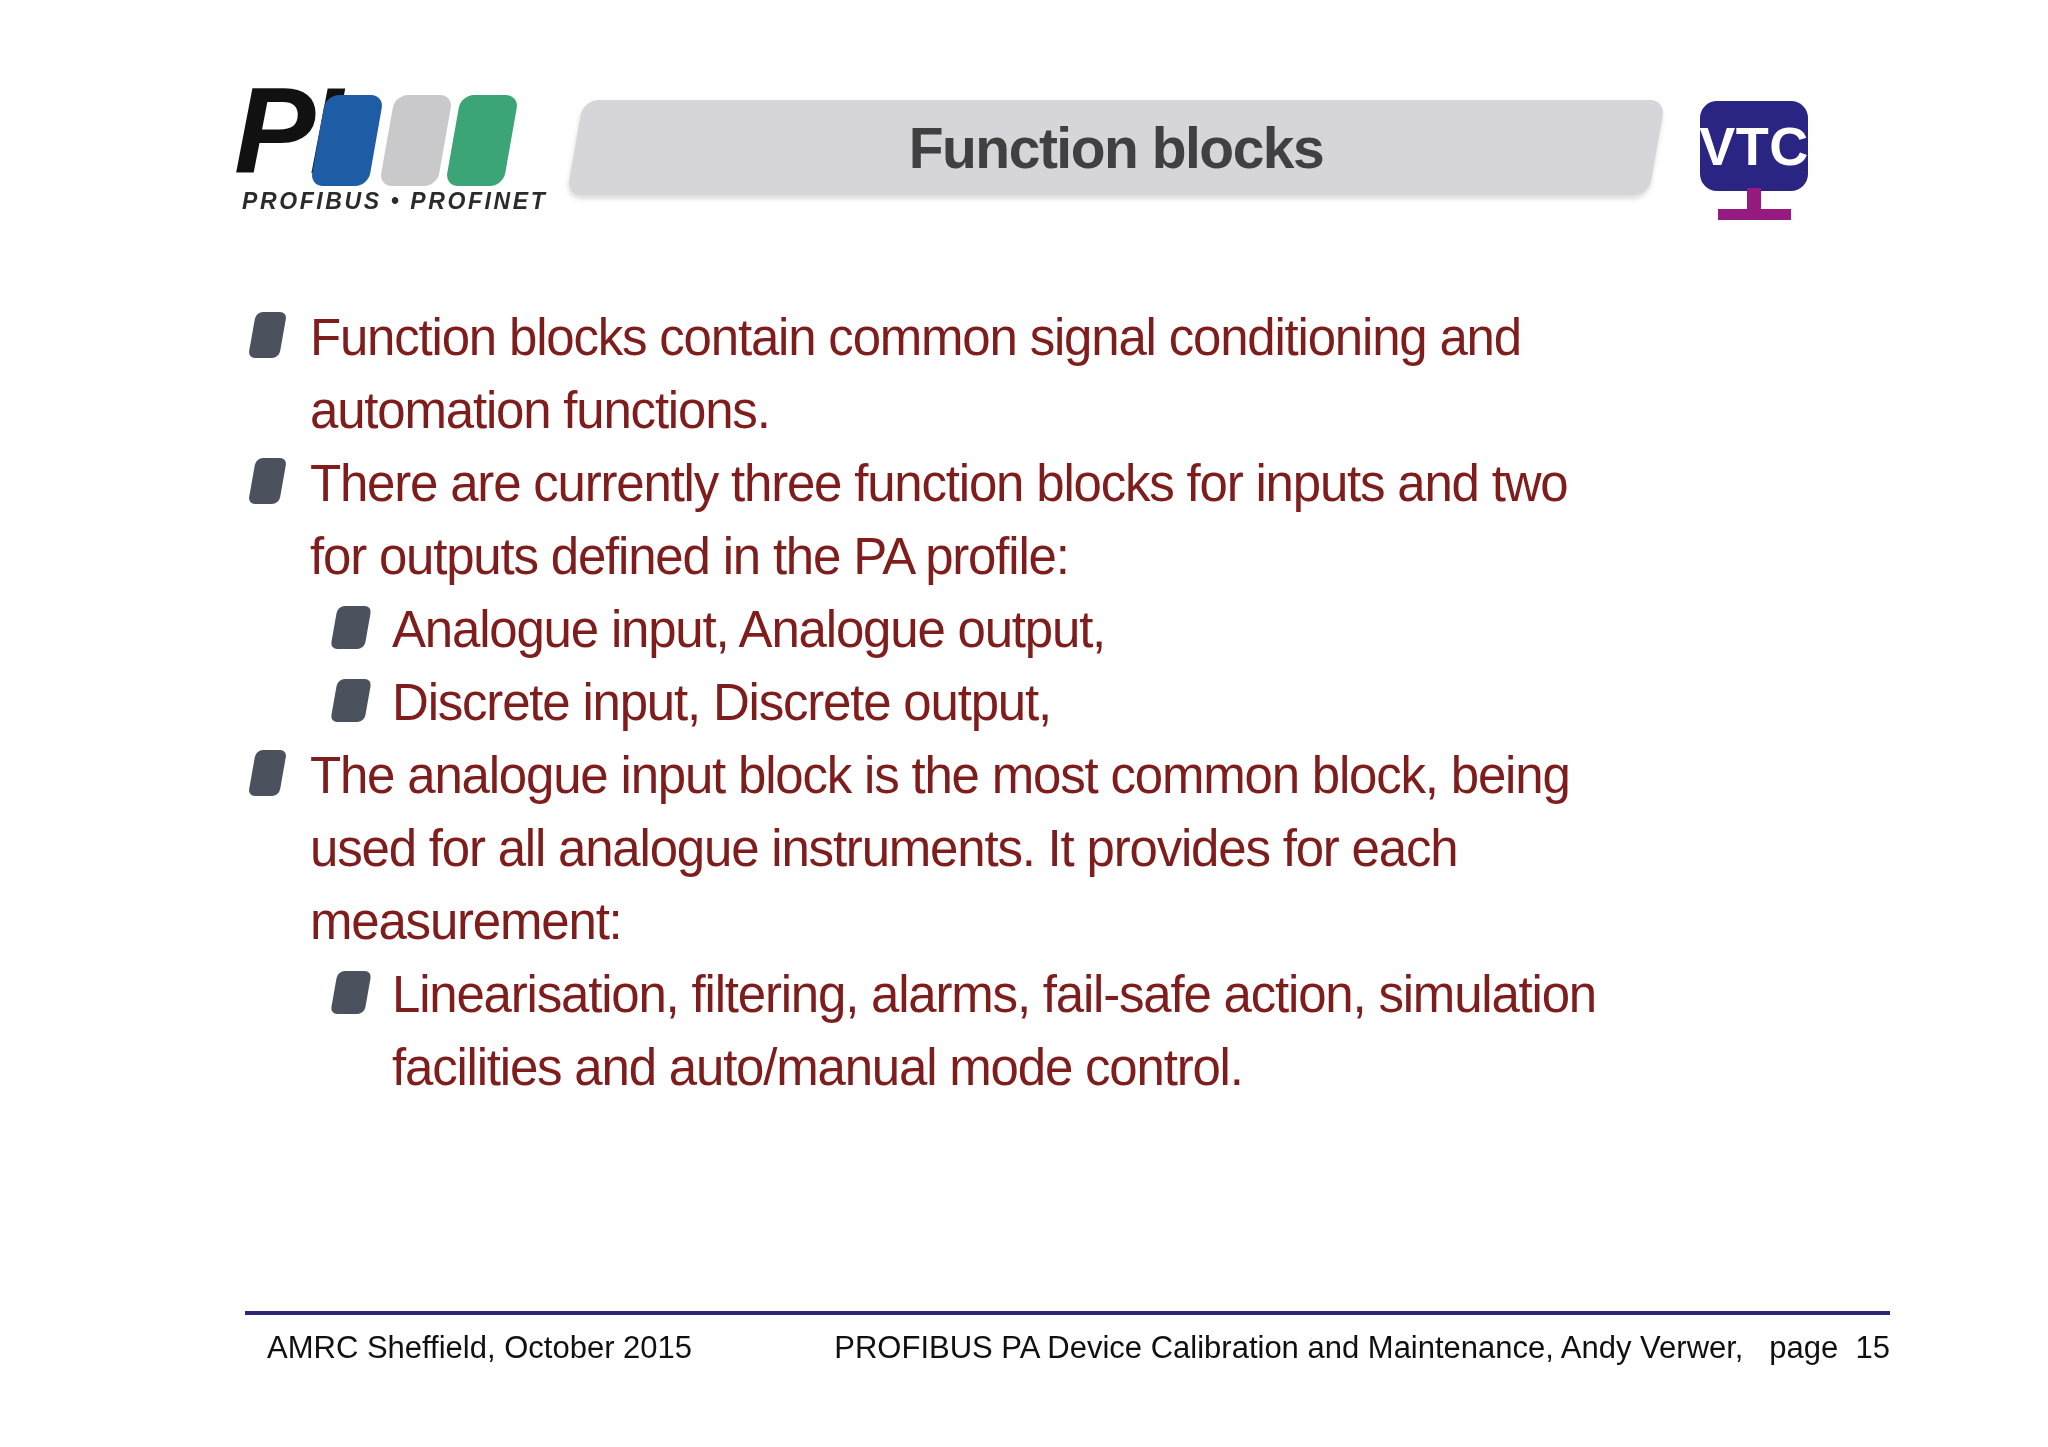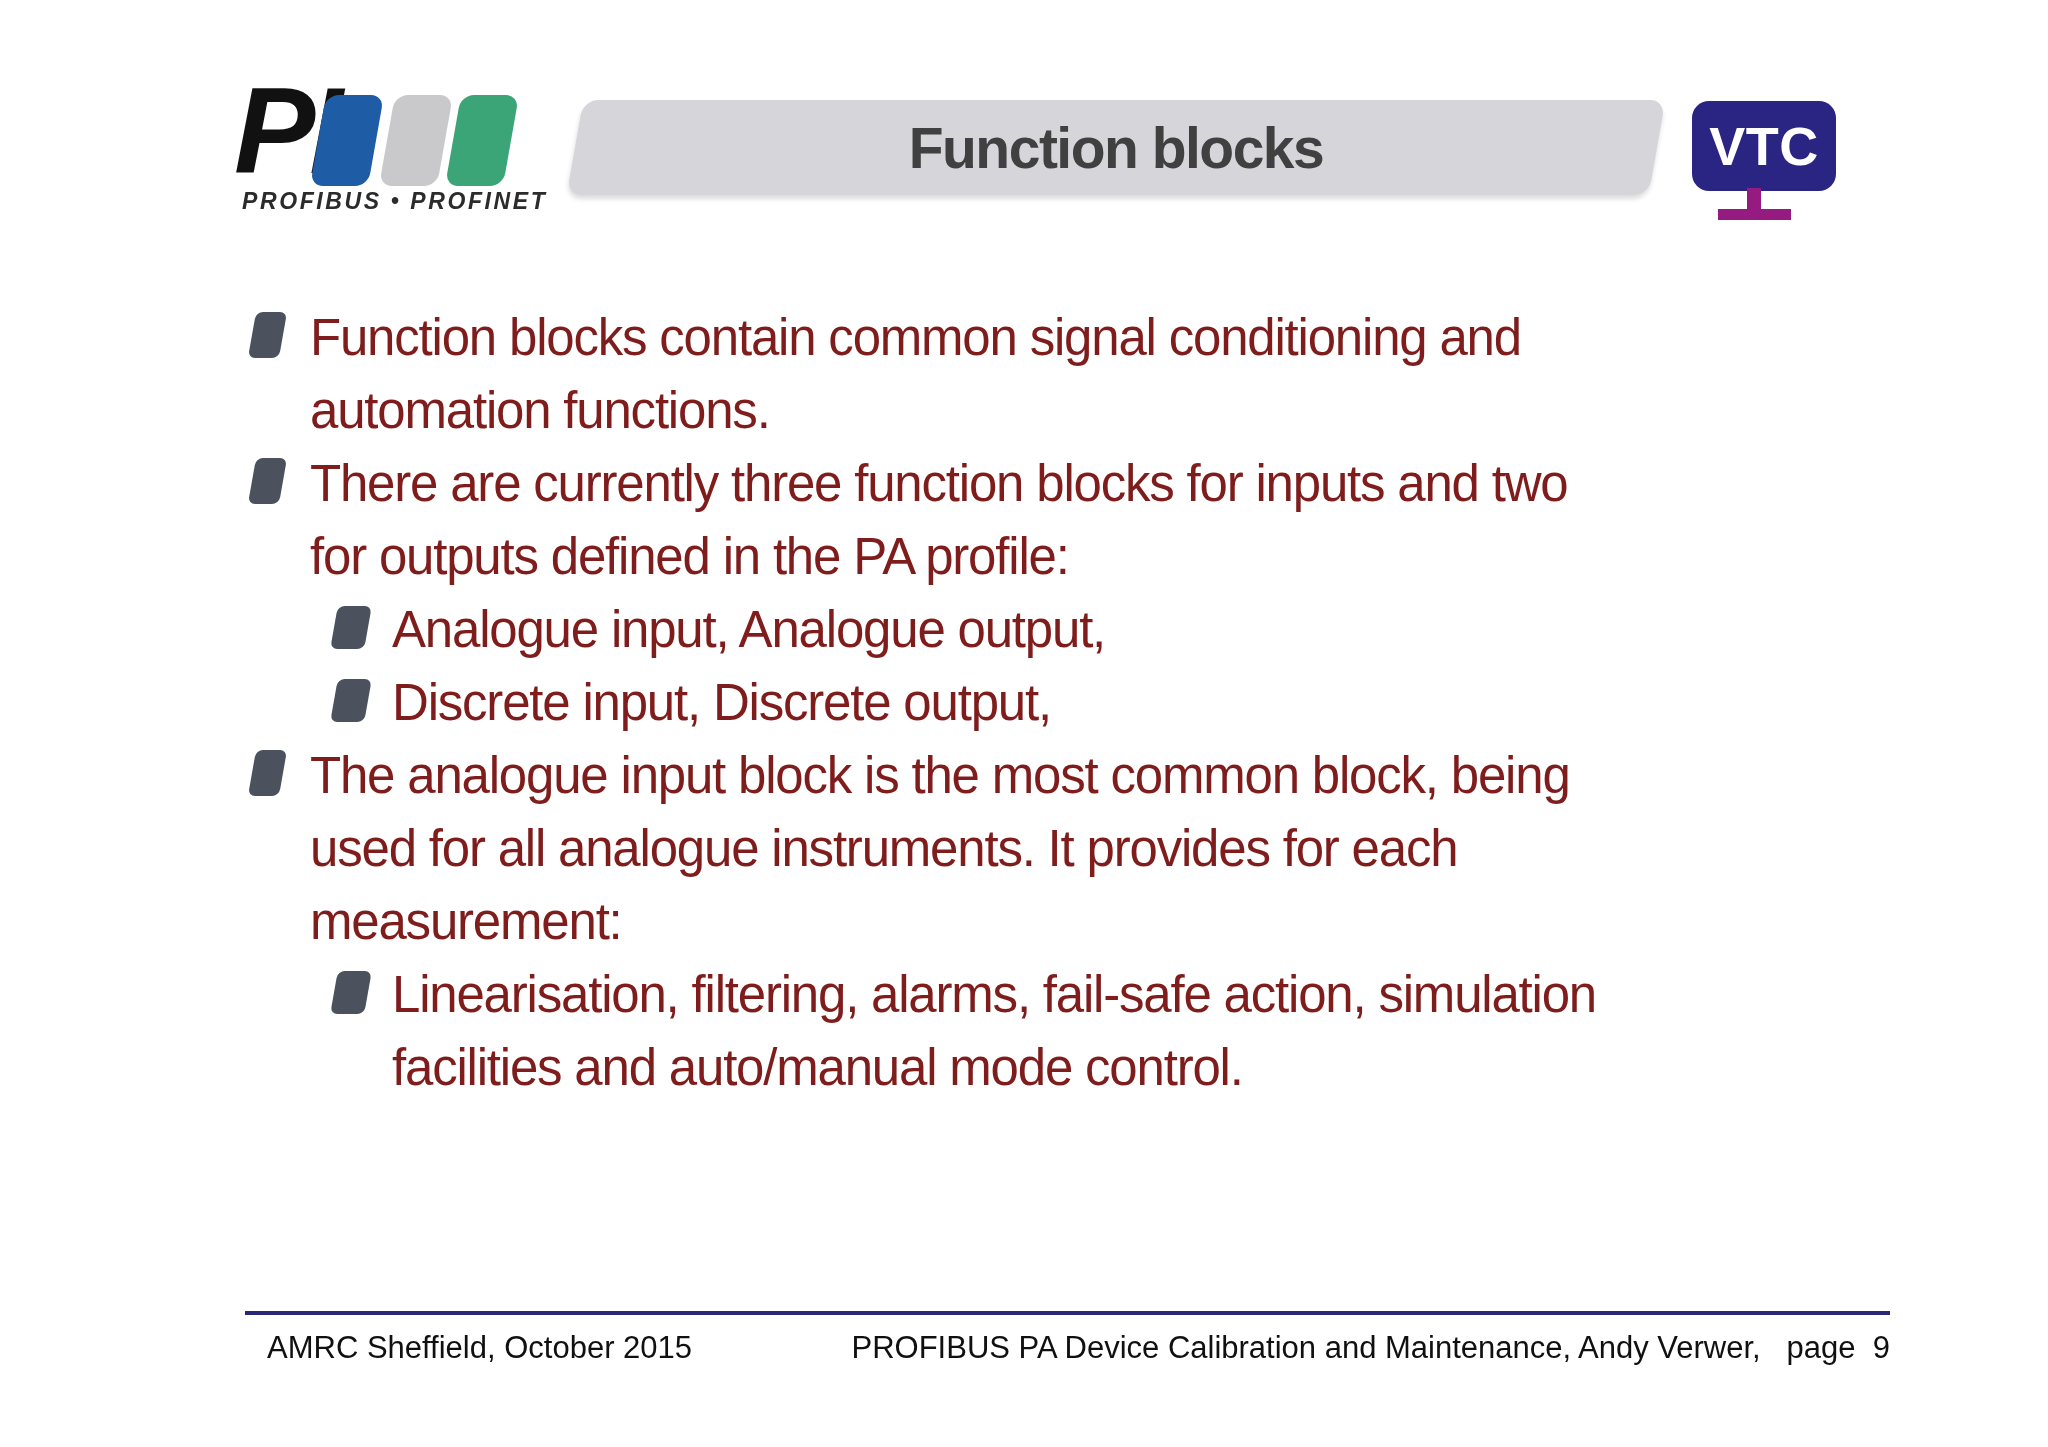--- a/index.html
+++ b/index.html
@@ -27,21 +27,21 @@
     position:absolute;inset:0;background:#D5D5DA;border-radius:15px;
     transform:skewX(-10deg);box-shadow:0 4px 5px rgba(0,0,0,0.14);
   }
   .banner-title{
     position:absolute;inset:0;display:flex;align-items:center;justify-content:center;
     font-size:57px;font-weight:600;letter-spacing:-1.5px;color:#404040;
   }
   
   .vtc{position:absolute;left:1688px;top:101px;width:134px;height:120px;}
   .vtc-screen{
-    position:absolute;left:4px;top:0;width:144px;height:90px;border-radius:17px;
+    position:absolute;left:12px;top:0;width:108px;height:90px;border-radius:17px;
     display:flex;align-items:center;justify-content:center;
     color:#fff;font-size:54px;font-weight:700;letter-spacing:0.5px;
   }
   .vtc-neck{position:absolute;left:59px;top:87px;width:14px;height:27px;}
   .vtc-base{position:absolute;left:30px;top:108px;width:73px;height:11px;}
   
   .body-list{position:absolute;left:245px;top:301px;width:1700px;}
   .bullet{position:relative;}
   .bullet:first-child{margin-top:0;}
   .bullet .btext{
@@ -115,15 +115,15 @@
       </div>
       <div class="bullet level2">
         <span class="marker"></span>
         <span class="btext">Linearisation, filtering, alarms, fail-safe action, simulation
 facilities and auto/manual mode control.</span>
       </div>
     </div>
 
   <div class="footer-rule" style="background: rgb(44, 38, 118);"></div>
   <div class="footer-left">AMRC Sheffield, October 2015</div>
-  <div class="footer-right">PROFIBUS PA Device Calibration and Maintenance, Andy Verwer,   page  9</div>
+  <div class="footer-right">PROFIBUS PA Device Calibration and Maintenance, Andy Verwer,   page  15</div>
 
 </div>
 
 </body></html>

